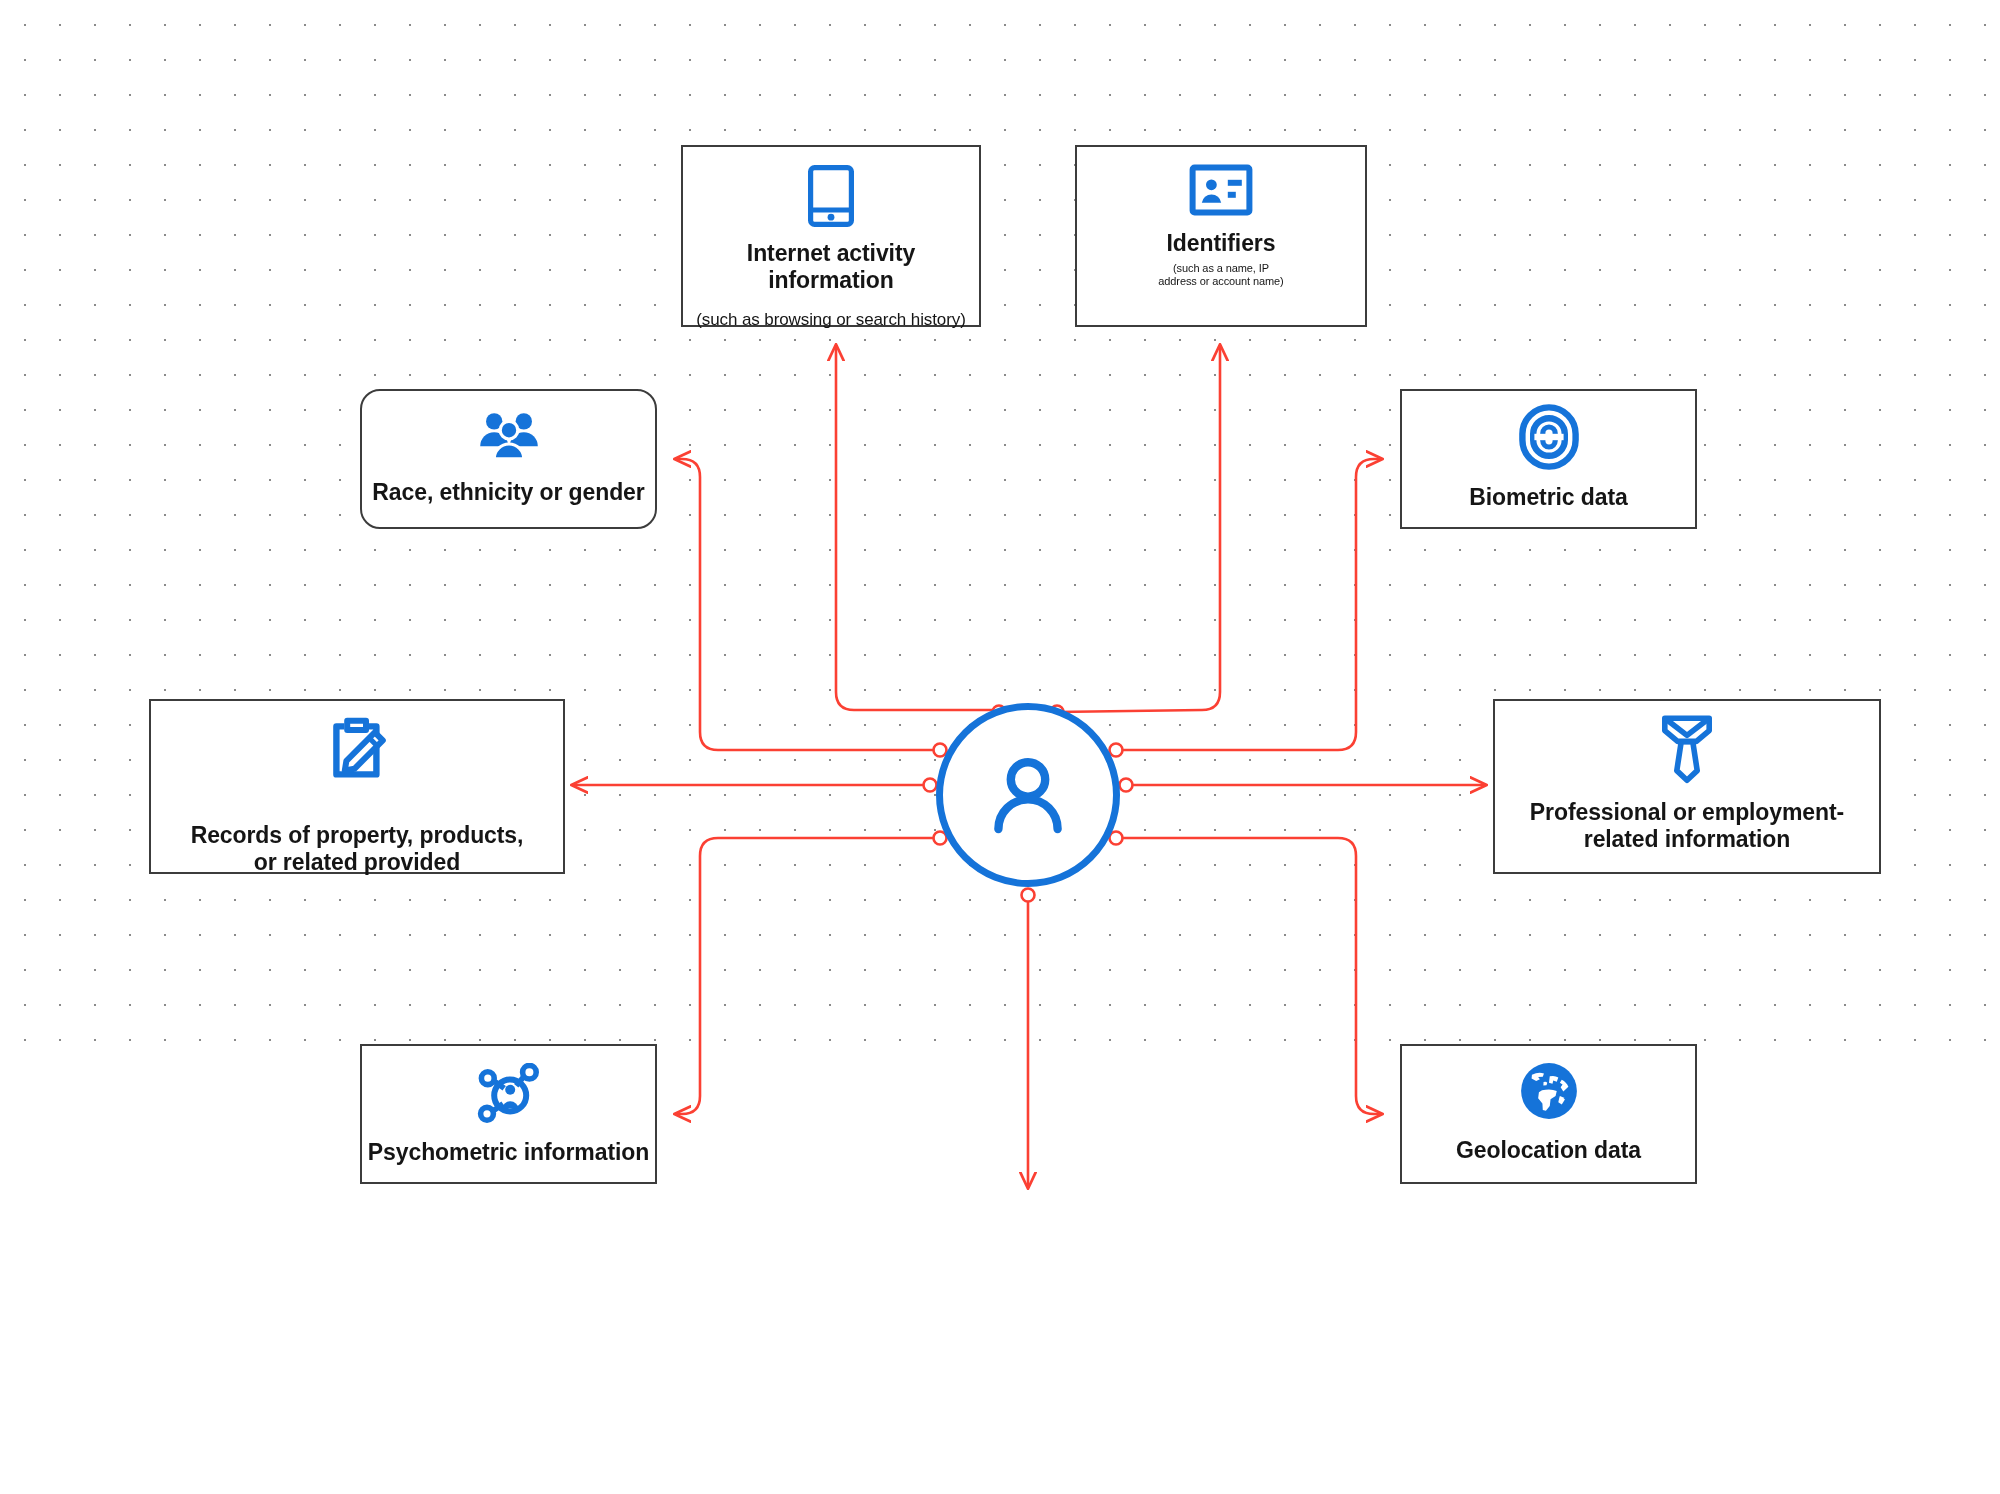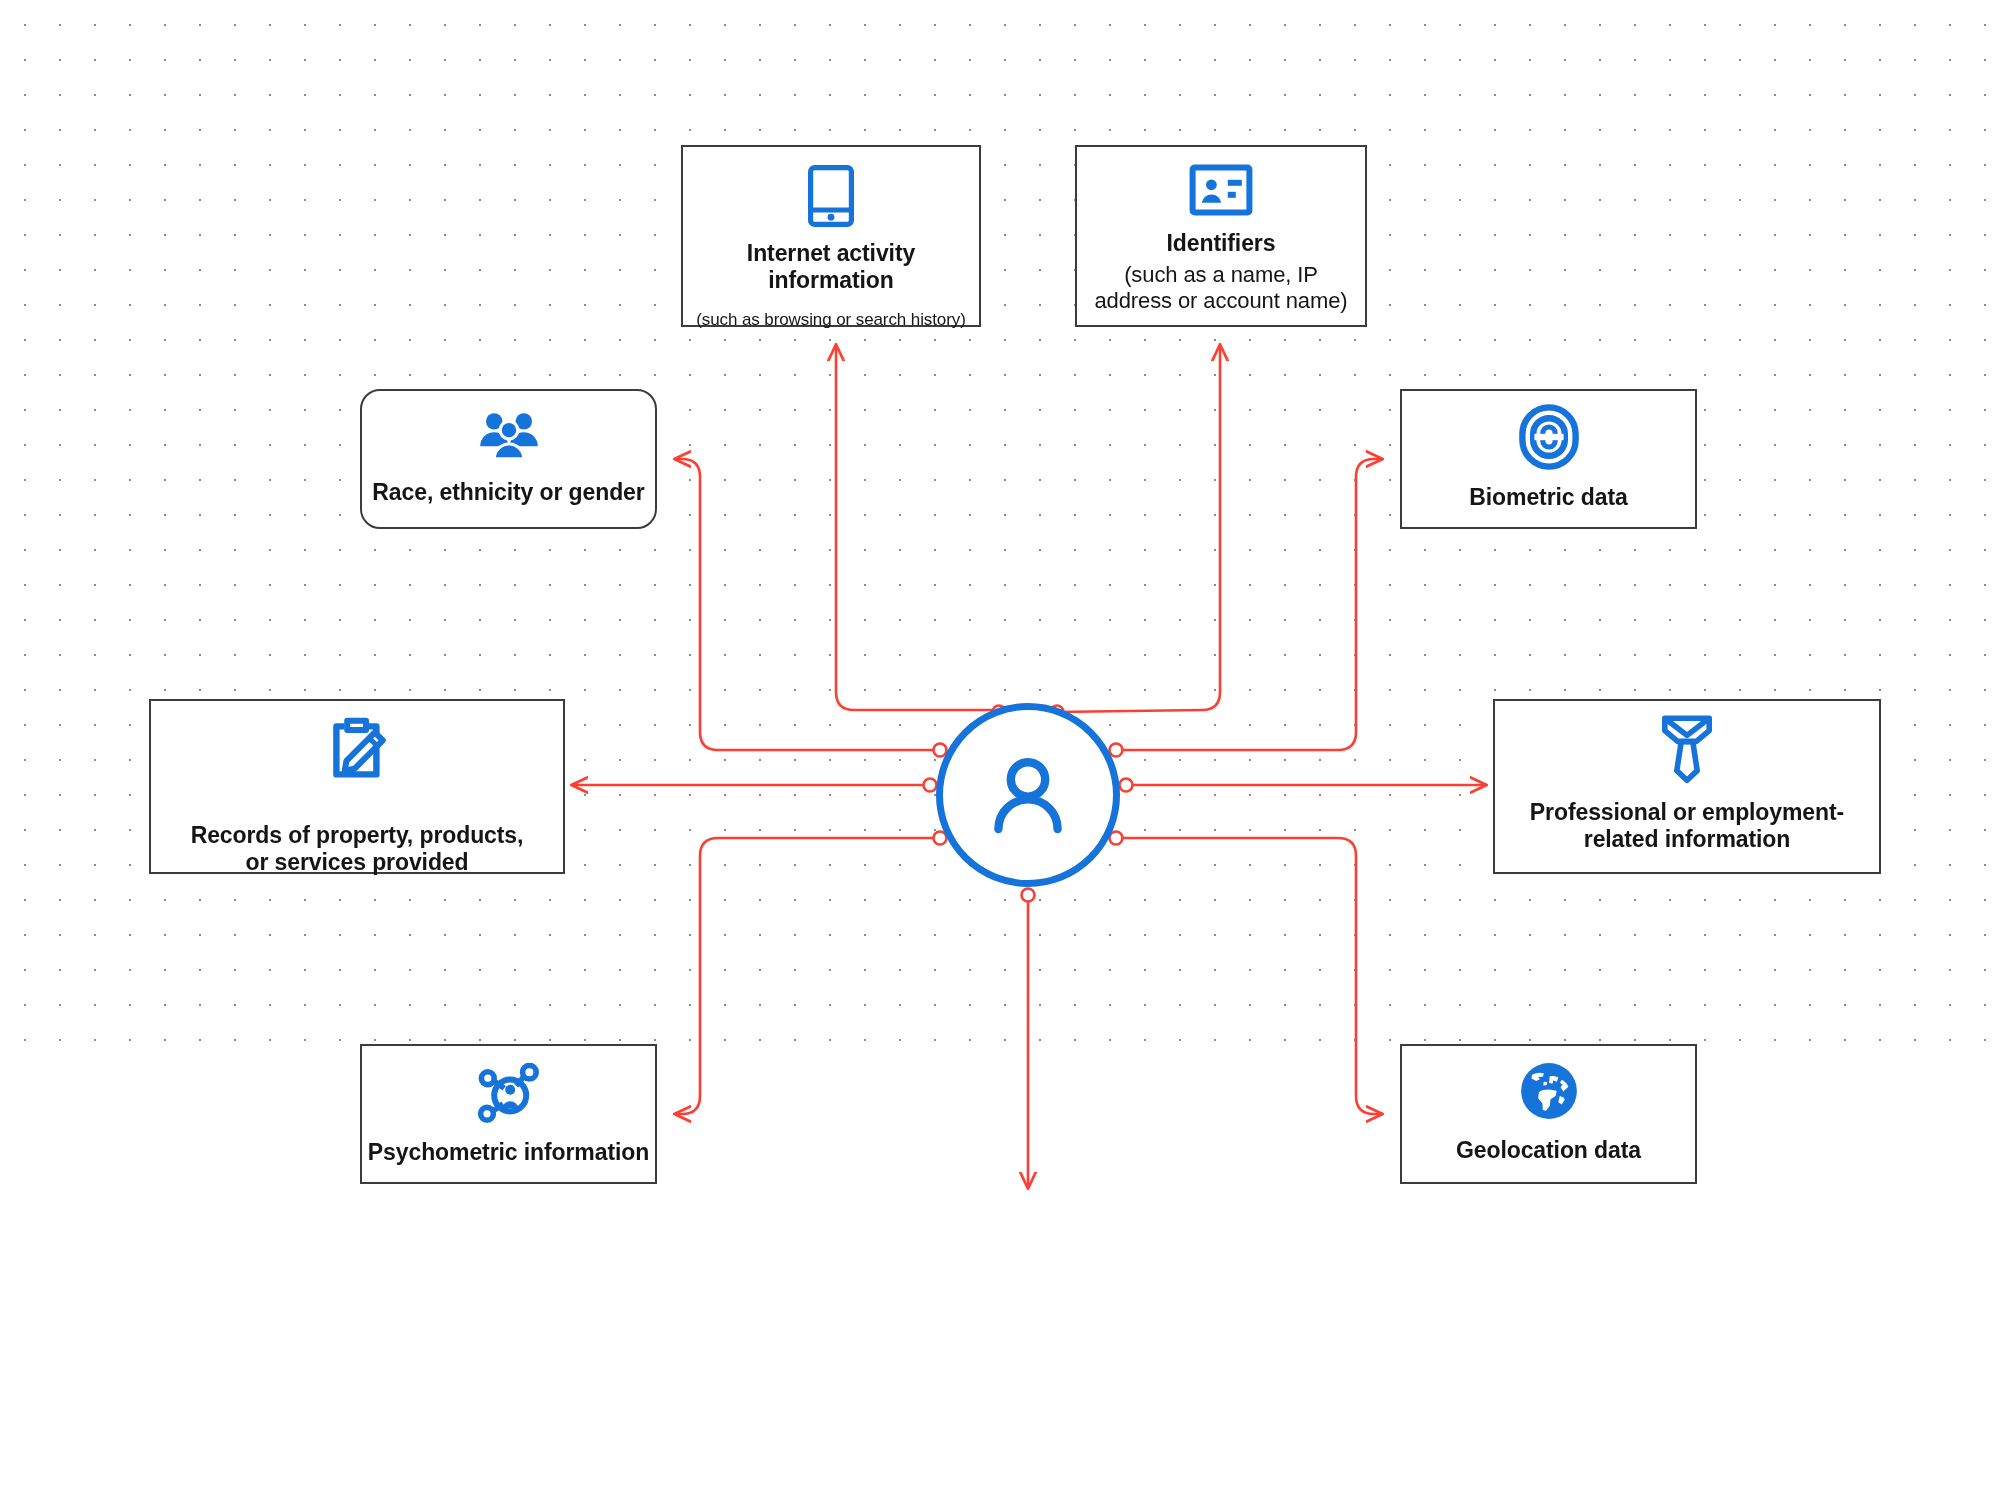--- a/index.html
+++ b/index.html
@@ -75,21 +75,21 @@
   #box-psychometric{ left: 360px;  top: 1044px; width: 297px; height: 140px; }
   #box-geolocation{ left: 1400px; top: 1044px; width: 297px; height: 140px; }
   #box-audio      { left: 816px;  top: 1196px; width: 416px; height: 175px; }
 
   #box-internet .node-icon    { margin-top: 17px; }
   #box-internet .node-title   { margin-top: 12px; font-size: 23px; }
   #box-internet .node-sub     { margin-top: 17px;  font-size: 17px; }
 
   #box-identifiers .node-icon  { margin-top: 17px; }
   #box-identifiers .node-title { margin-top: 14px; font-size: 23px; }
-  #box-identifiers .node-sub   { margin-top: 5px;  font-size: 22px; }
+  #box-identifiers .node-sub   { margin-top: 5px;  font-size: 11px; }
 
   #box-race .node-icon  { margin-top: 16px; }
   #box-race .node-title { margin-top: 16px; font-size: 23px; }
 
   #box-biometric .node-icon  { margin-top: 12px; }
   #box-biometric .node-title { margin-top: 13px; font-size: 23px; }
 
   #box-records .node-icon  { margin-top: 15px; }
   #box-records .node-title { margin-top: 16px; font-size: 23px; }
 
@@ -247,21 +247,21 @@
     <span class="node-icon">
       <svg width="66" height="66" viewBox="0 0 33 33" fill="none" stroke="#1573d9">
         <path d="M 22.2 5.2 h 4 v 24 h -20 v -24 h 4" stroke-width="3.2" stroke-linejoin="round"></path>
         <rect x="11.6" y="2.4" width="9.4" height="4.6" stroke-width="3" stroke-linejoin="round"></rect>
         <path d="M 11.2 22.4 L 25.4 8.2 l 4 4 L 15.2 26.4 l -4.8 0.8 z" fill="#ffffff" stroke-width="3" stroke-linejoin="round"></path>
         <line x1="22.6" y1="11" x2="26.6" y2="15" stroke-width="2.6"></line>
       </svg>
     </span>
     <div class="node-title">
       <div>Records of property, products,</div>
-      <div>or services provided</div>
+      <div>or related provided</div>
     </div>
   </div>
 
   <div class="node-box" id="box-professional">
     <span class="node-icon">
       <svg width="58" height="72" viewBox="0 0 29 36" fill="none" stroke="#1573d9" stroke-width="2.8" stroke-linejoin="round">
         <path d="M 3.4 2.6 h 22.2 v 6.2 l -6.4 5.4 h -9.4 L 3.4 8.8 z"></path>
         <path d="M 3.4 2.6 L 14.5 11.2 L 25.6 2.6"></path>
         <path d="M 11.6 14.4 L 9.4 28.8 L 14.5 33.6 L 19.6 28.8 L 17.4 14.4 z"></path>
       </svg>

